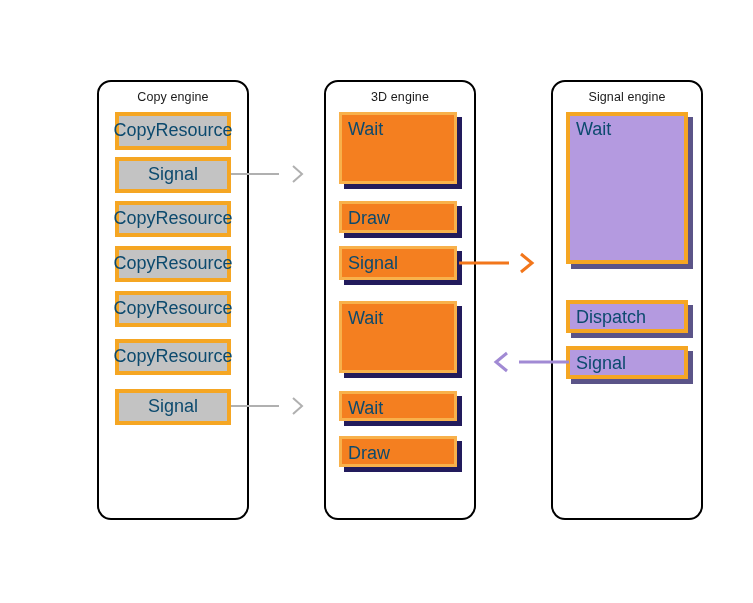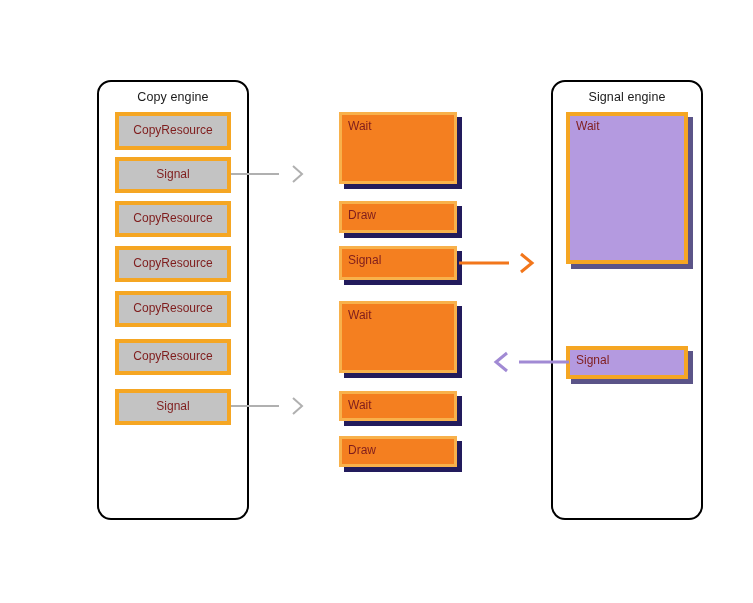--- a/index.html
+++ b/index.html
@@ -41,22 +41,22 @@
     white-space: nowrap;
   }
 
   
   .task {
     position: absolute;
     box-sizing: border-box;
     display: flex;
   }
   .task .label {
-    font-size: 12px;
-    color: #7f1d1d;
+    font-size: 18px;
+    color: #0c4a6e;
     line-height: 1.1;
     white-space: nowrap;
   }
 
   
   .task.copy {
     background: #c3c3c3;
     border: 4px solid #f5a623;
     align-items: center;
     justify-content: center;
@@ -118,20 +118,23 @@
   <div class="task copy" style="left:92px; top:291px; width:116px; height:36px;">
     <span class="label">CopyResource</span>
   </div>
   <div class="task copy" style="left:92px; top:339px; width:116px; height:36px;">
     <span class="label">CopyResource</span>
   </div>
   <div class="task copy" style="left:92px; top:389px; width:116px; height:36px;">
     <span class="label">Signal</span>
   </div>
 
+  <div class="engine" style="left:301px; top:80px; width:152px; height:440px;">
+    <div class="engine-title" style="top:8px;">3D engine</div>
+  </div>
 
   <div class="task gfx" style="left:316px; top:112px; width:118px; height:72px;">
     <span class="label">Wait</span>
   </div>
   <div class="task gfx" style="left:316px; top:201px; width:118px; height:32px;">
     <span class="label">Draw</span>
   </div>
   <div class="task gfx" style="left:316px; top:246px; width:118px; height:34px;">
     <span class="label">Signal</span>
   </div>
@@ -144,20 +147,23 @@
   <div class="task gfx" style="left:316px; top:436px; width:118px; height:31px;">
     <span class="label">Draw</span>
   </div>
 
   <div class="engine" style="left:528px; top:80px; width:152px; height:440px;">
     <div class="engine-title" style="top:8px;">Signal engine</div>
   </div>
 
   <div class="task compute" style="left:543px; top:112px; width:122px; height:152px;">
     <span class="label">Wait</span>
+  </div>
+  <div class="task compute" style="left:543px; top:300px; width:122px; height:33px;">
+    <span class="label">Dispatch</span>
   </div>
   <div class="task compute" style="left:543px; top:346px; width:122px; height:33px;">
     <span class="label">Signal</span>
   </div>
 
   <div class="arrow" style="left:208px; top:162px; width:78px;">
     <svg width="78" height="24" viewBox="0 0 78 24">
       <line x1="0" y1="12" x2="48" y2="12" stroke="#b0b0b0" stroke-width="2"></line>
       <polyline points="62,4 71,12 62,20" fill="none" stroke="#b0b0b0" stroke-width="2"></polyline>
     </svg>

